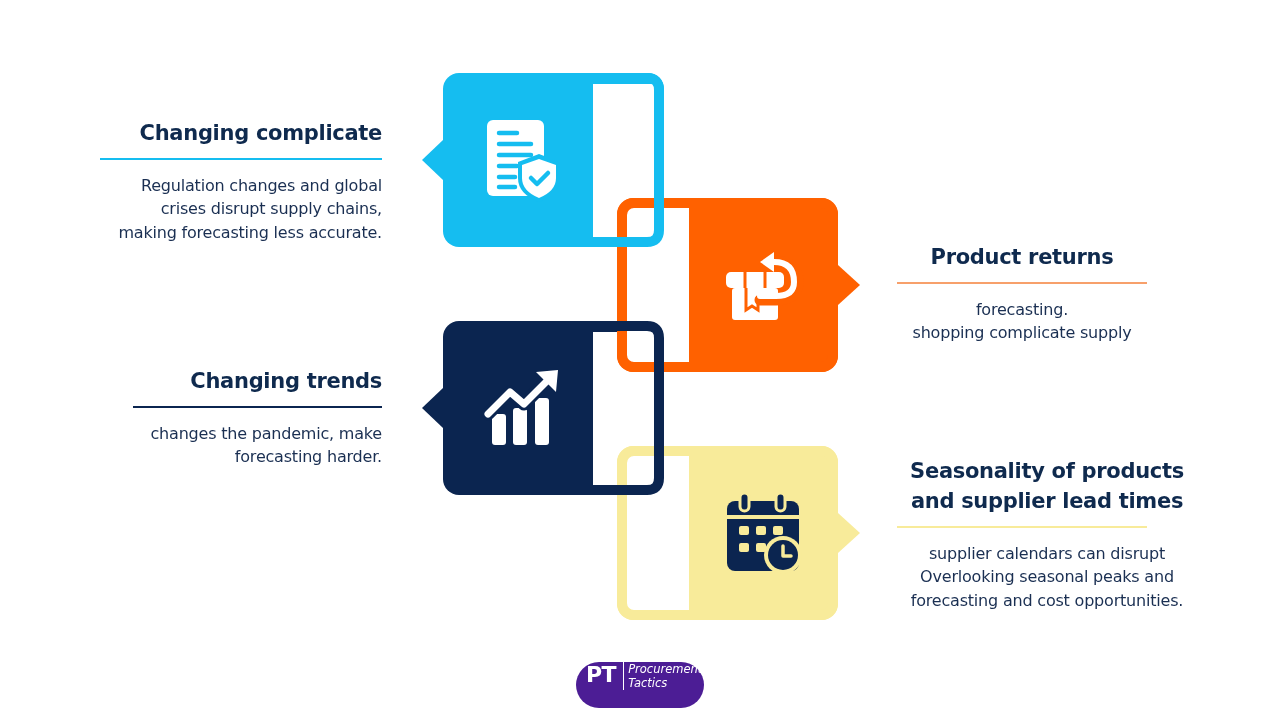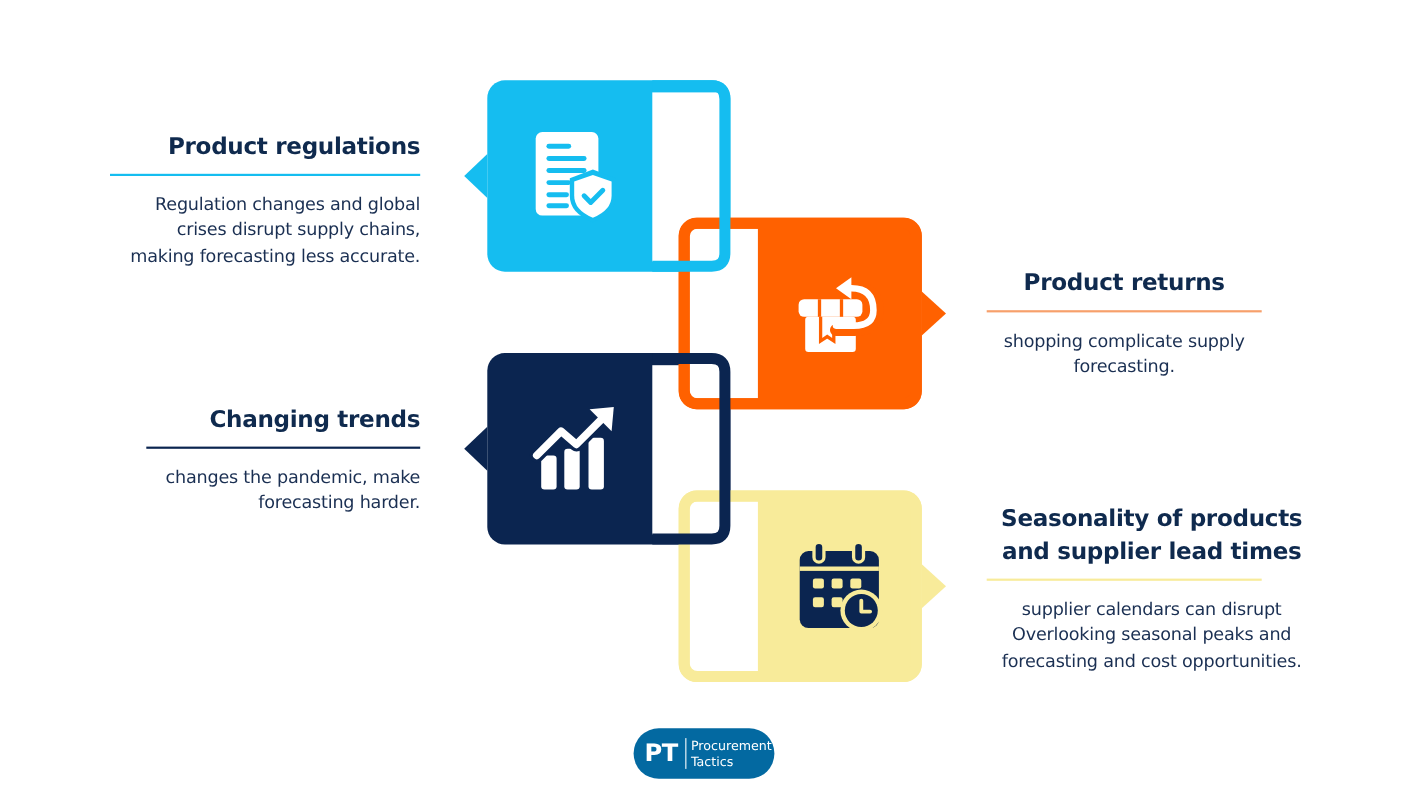--- a/index.html
+++ b/index.html
@@ -4,24 +4,24 @@
   <style>
     html, body { margin: 0; padding: 0; }
     body { width: 1280px; height: 720px; background: #ffffff; position: relative; overflow: hidden; font-family: "DejaVu Sans", sans-serif; color: #0f2a4e; }
     #diagram { position: absolute; left: 0; top: 0; }
     .block { position: absolute; }
     .title { font-weight: bold; font-size: 21px; color: #0f2a4e; line-height: 30px; letter-spacing: -0.3px; }
     .rule { height: 1.5px; margin: 10px 0 14px 0; }
     .desc { font-size: 16px; line-height: 23.5px; color: #1a2f52; letter-spacing: -0.2px; }
     .left { text-align: right; }
     .right { text-align: center; }
-    #logo { position: absolute; left: 576px; top: 662px; width: 128px; height: 46px; background: #0369a1; border-radius: 23px 23px 23px 23px; display: flex; align-items: center; }
+    #logo { position: absolute; left: 576px; top: 662px; width: 128px; height: 46px; background: #4c1d95; border-radius: 23px 23px 23px 23px; display: flex; }
     #logo .pt { color: #fff; font-weight: bold; font-size: 22px; margin-left: 10px; letter-spacing: -0.5px; }
     #logo .sep { width: 1px; height: 28px; background: #fff; margin: 0 4px 0 7px; }
-    #logo .name { color: #fff; font-size: 11.5px; line-height: 14px; }
+    #logo .name { color: #fff; font-size: 11.5px; line-height: 14px; font-style: italic; }
   </style>
 </head>
 <body>
 
 <svg id="diagram" width="1280" height="720" viewBox="0 0 1280 720">
 
   <g>
 
     <g>
       <rect x="443" y="73" width="221" height="174" rx="16" fill="#15bdf0"></rect>
@@ -102,35 +102,35 @@
       <rect x="12" y="50" width="10" height="9" rx="2"></rect>
       <rect x="29" y="50" width="10" height="9" rx="2"></rect>
     </g>
     <circle cx="56" cy="62" r="19" fill="#f8eb9a"></circle>
     <circle cx="56" cy="62" r="15" fill="#0b2550"></circle>
     <polyline points="56,53 56,63 64,63" fill="none" stroke="#f8eb9a" stroke-width="3.5" stroke-linecap="round" stroke-linejoin="round"></polyline>
   </g>
 </svg>
 
 <div class="block left" style="left:100px; top:118px; width:282px;">
-  <div class="title">Product regulations</div>
+  <div class="title">Changing complicate</div>
   <div class="rule" style="background:#15bdf0;"></div>
   <div class="desc">
     <div>Regulation changes and global</div>
     <div>crises disrupt supply chains,</div>
     <div>making forecasting less accurate.</div>
   </div>
 </div>
 
 <div class="block right" style="left:897px; top:242px; width:250px;">
   <div class="title">Product returns</div>
   <div class="rule" style="background:#f7a06b;"></div>
   <div class="desc">
+    <div>forecasting.</div>
     <div>shopping complicate supply</div>
-    <div>forecasting.</div>
   </div>
 </div>
 
 <div class="block left" style="left:133px; top:366px; width:249px;">
   <div class="title">Changing trends</div>
   <div class="rule" style="background:#0b2550;"></div>
   <div class="desc">
     <div>changes the pandemic, make</div>
     <div>forecasting harder.</div>
   </div>

